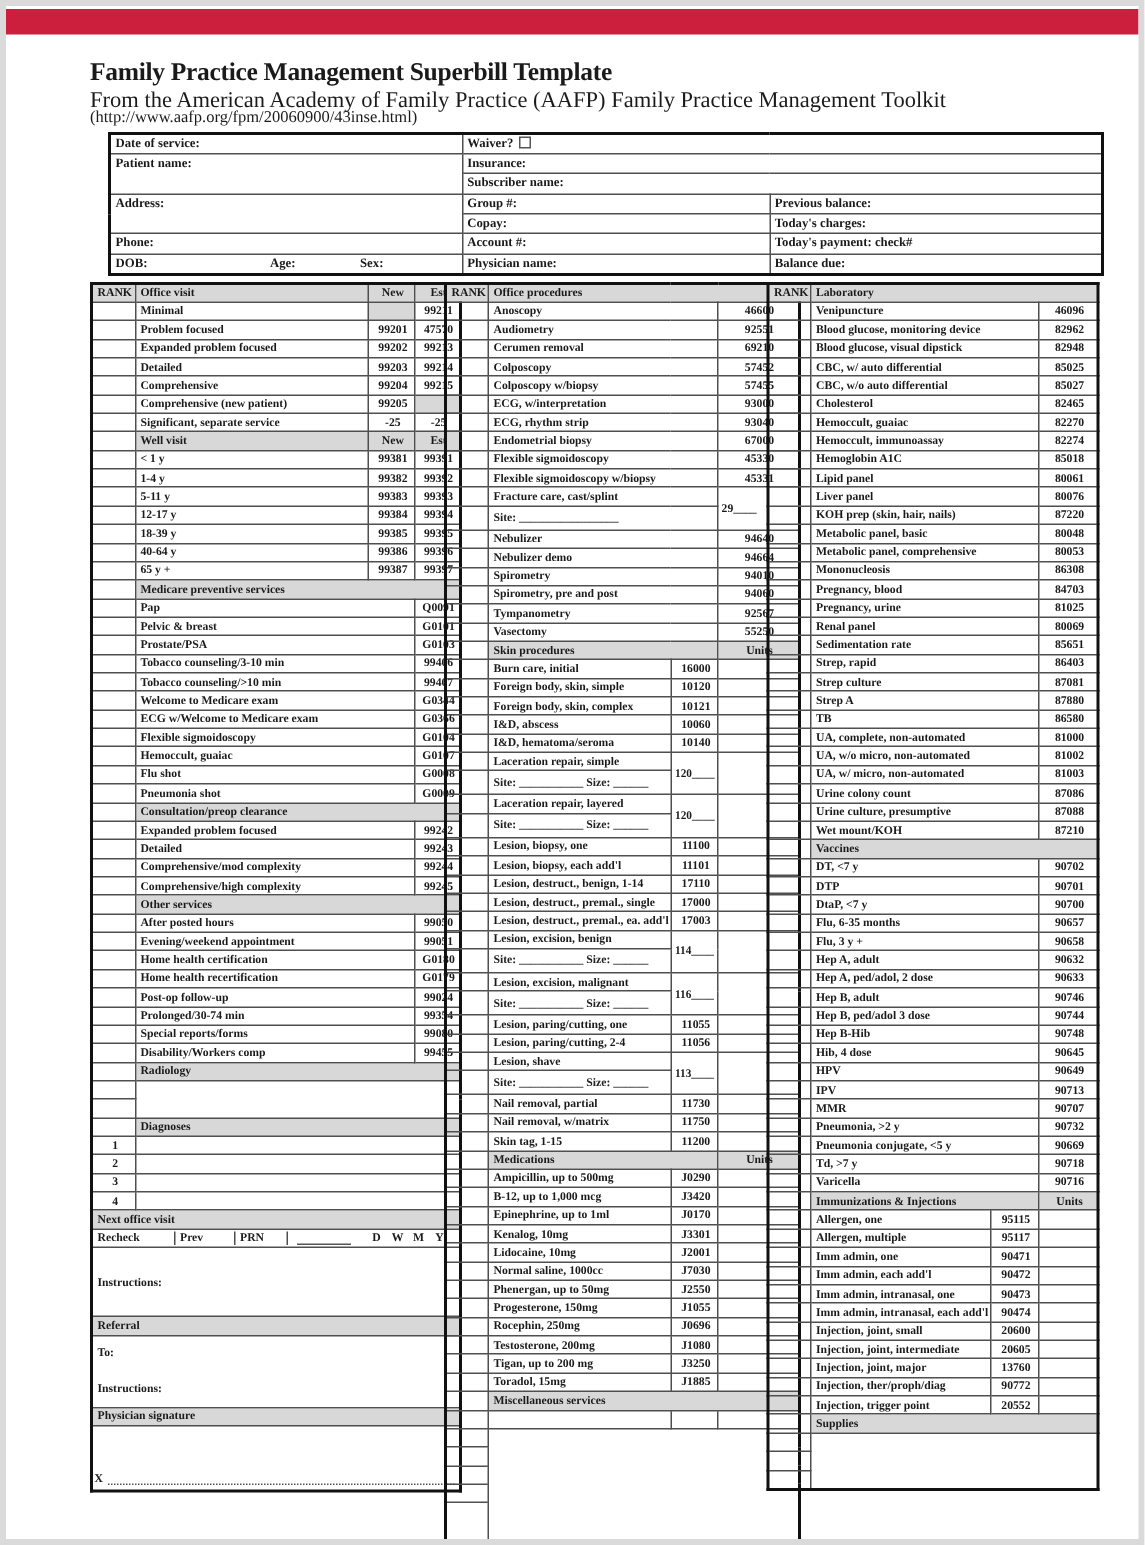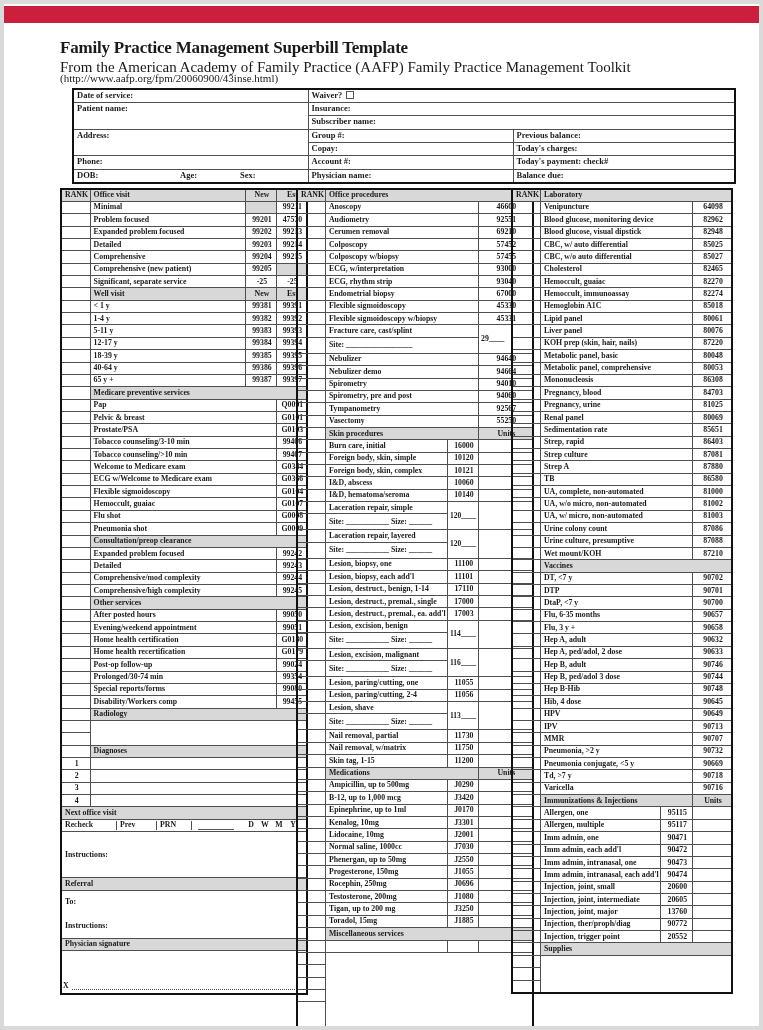--- a/index.html
+++ b/index.html
@@ -767,21 +767,21 @@
           <col style="width: 40px;">
         </colgroup>
         <tbody>
           <tr class="r">
             <td class="rank ranklabel gray"><span class="fit">RANK</span></td>
             <td class="hdr gray" colspan="3"><span class="fit">Laboratory</span></td>
           </tr>
           <tr class="r">
             <td class="rank"></td>
             <td colspan="2"><span class="fit">Venipuncture</span></td>
-            <td class="code" colspan="1" rowspan="1"><span class="fit">64098</span></td>
+            <td class="code" colspan="1" rowspan="1"><span class="fit">46096</span></td>
           </tr>
           <tr class="r">
             <td class="rank"></td>
             <td colspan="2"><span class="fit">Blood glucose, monitoring device</span></td>
             <td class="code" colspan="1" rowspan="1"><span class="fit">82962</span></td>
           </tr>
           <tr class="r">
             <td class="rank"></td>
             <td colspan="2"><span class="fit">Blood glucose, visual dipstick</span></td>
             <td class="code" colspan="1" rowspan="1"><span class="fit">82948</span></td>

